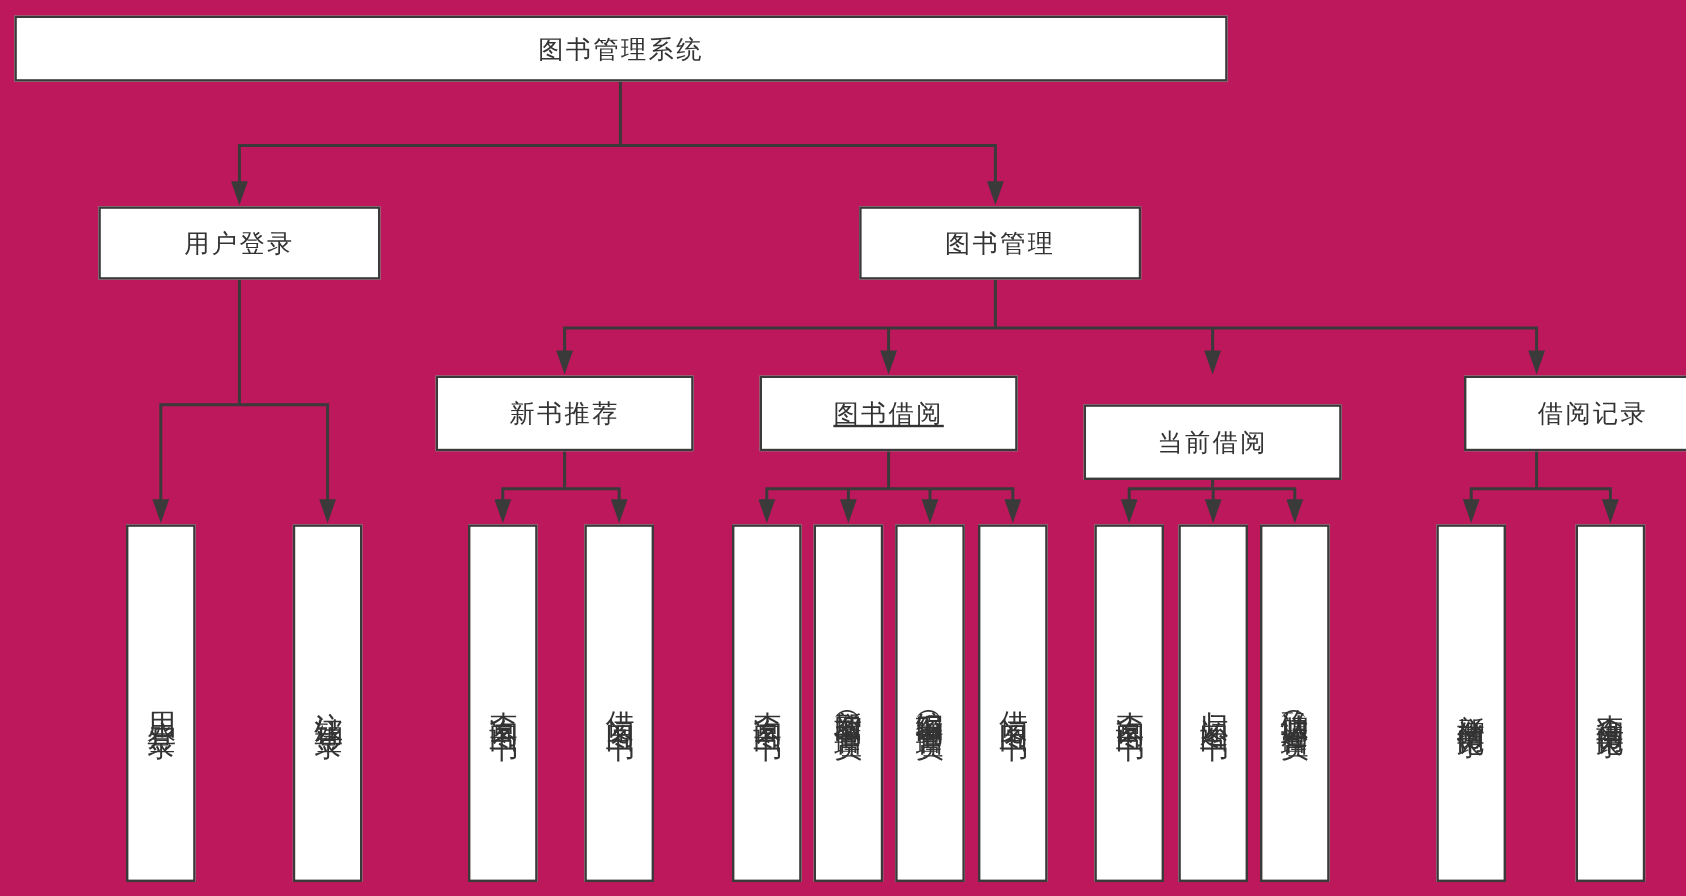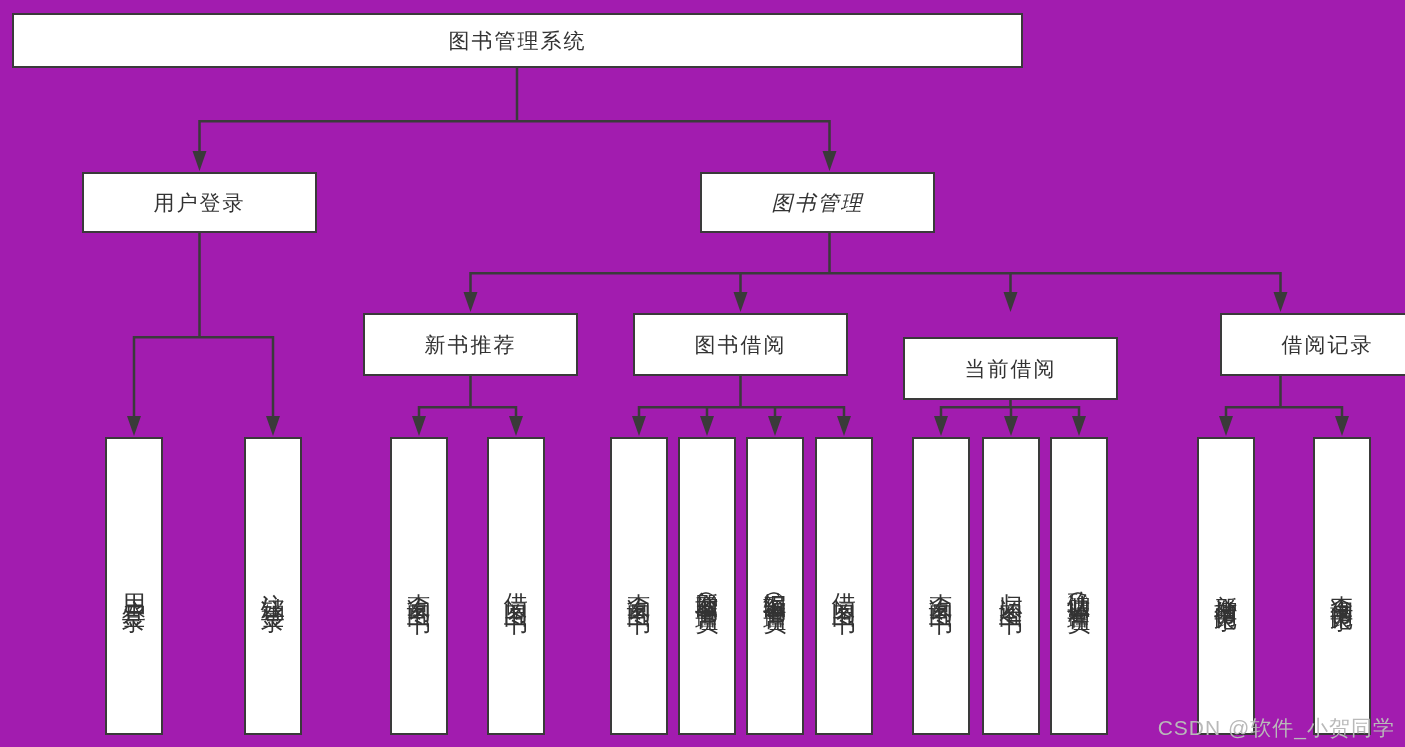--- a/index.html
+++ b/index.html
@@ -1,21 +1,21 @@
 <!DOCTYPE html>
 <html><head>
 <meta charset="utf-8">
 <style>
   html, body { margin: 0; padding: 0; background: #ffffff; }
   body { font-family: "Liberation Sans", "DejaVu Sans", sans-serif; }
   .canvas {
     position: relative;
     width: 1405px;
     height: 747px;
-    background: #a21caf;
+    background: #be185d;
     overflow: hidden;
   }
   .connectors {
     position: absolute;
     left: 0; top: 0;
     pointer-events: none;
   }
   .box {
     position: absolute;
     box-sizing: border-box;
@@ -106,24 +106,24 @@
     <g>
       <path d="M1280.5 376 V406 M1226 407.25 H1342 M1226 406 V420 M1342 406 V420" stroke="#3a3a3a" stroke-width="2.5" fill="none"></path>
       <polygon points="1219,416 1233,416 1226,436"></polygon>
       <polygon points="1335,416 1349,416 1342,436"></polygon>
     </g>
   </svg>
 
   <div class="box h-box root-box">图书管理系统</div>
 
   <div class="box h-box l2-box" style="left:82px;">用户登录</div>
-  <div class="box h-box l2-box" style="left:700px;font-style:italic;">图书管理</div>
+  <div class="box h-box l2-box" style="left:716px;">图书管理</div>
 
   <div class="box h-box l3-box" style="left:363px;">新书推荐</div>
-  <div class="box h-box l3-box" style="left:633px;">图书借阅</div>
+  <div class="box h-box l3-box" style="left:633px;text-decoration:underline;">图书借阅</div>
   <div class="box h-box l3-box" style="left:903px;margin-top:24px;">当前借阅</div>
   <div class="box h-box l3-box" style="left:1220px;">借阅记录</div>
 
   <div class="box leaf-box" style="left:105px;">用户登录</div>
   <div class="box leaf-box" style="left:244px;">注销登录</div>
 
   <div class="box leaf-box" style="left:390px;">查询图书</div>
   <div class="box leaf-box" style="left:487px;">借阅图书</div>
 
   <div class="box leaf-box" style="left:610px;">查询图书</div>
@@ -131,15 +131,14 @@
   <div class="box leaf-box long" style="left:746px;">编辑图书（管理员）</div>
   <div class="box leaf-box" style="left:815px;">借阅图书</div>
 
   <div class="box leaf-box" style="left:912px;">查询图书</div>
   <div class="box leaf-box" style="left:982px;">归还图书</div>
   <div class="box leaf-box long" style="left:1050px;">确认归还（管理员）</div>
 
   <div class="box leaf-box long" style="left:1197px;">新增借阅记录</div>
   <div class="box leaf-box long" style="left:1313px;">查询借阅记录</div>
 
-  <div class="watermark">CSDN @软件_小贺同学</div>
 
 </div>
 
 </body></html>

